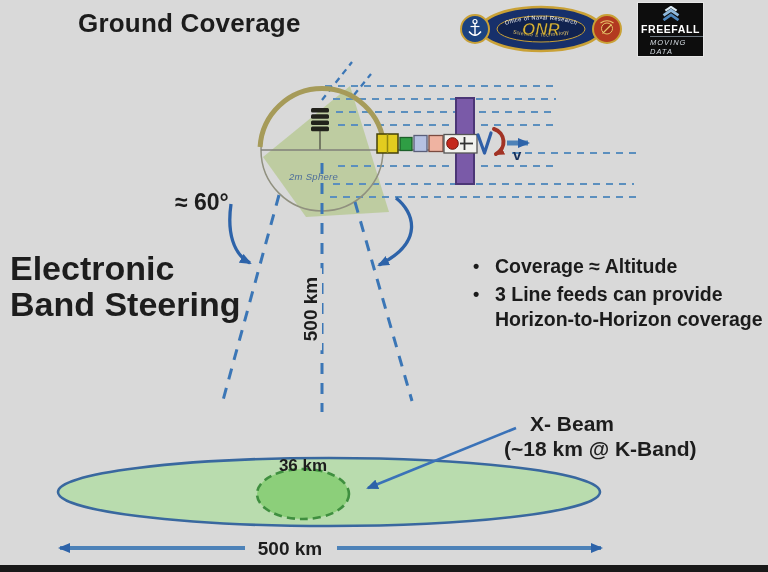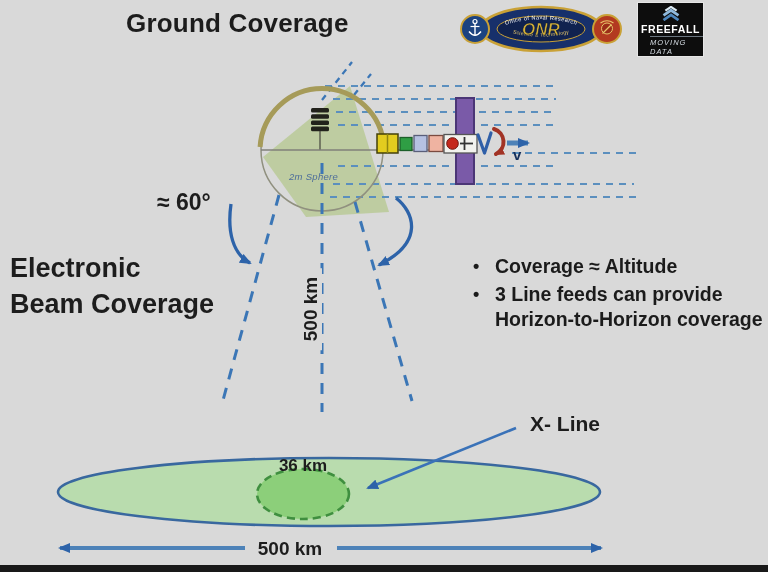--- a/index.html
+++ b/index.html
@@ -4,23 +4,23 @@
 <style>
   html,body{margin:0;padding:0;}
   body{width:768px;height:572px;overflow:hidden;background:#c9c9c9;}
   .slide{
     position:relative;width:768px;height:572px;
     background:#d9d9d9;
     font-family:"Liberation Sans","DejaVu Sans",sans-serif;
     color:#1d1d1d;overflow:hidden;
   }
   .abs{position:absolute;}
-  .title{left:78px;top:8px;font-size:26px;font-weight:bold;letter-spacing:0.2px;color:#1c1c1c;margin-left:48px;}
-  .angle{left:157px;top:189px;font-size:23px;font-weight:bold;}
-  .steer{left:10px;top:250px;font-size:27px;font-weight:bold;line-height:36px;}
+  .title{left:78px;top:8px;font-size:26px;font-weight:bold;letter-spacing:0.2px;color:#1c1c1c;}
+  .angle{left:175px;top:189px;font-size:23px;font-weight:bold;}
+  .steer{left:10px;top:250px;font-size:34px;font-weight:bold;line-height:36px;}
   ul.bullets{left:468px;top:254px;width:302px;margin:0;padding:0;list-style:none;
     font-size:19.5px;font-weight:bold;line-height:25px;color:#1b1b1b;}
   ul.bullets li{position:relative;padding-left:27px;margin-bottom:3px;}
   ul.bullets li::before{content:"\2022";position:absolute;left:5px;top:0;font-size:18px;}
   .altitude{left:311px;top:309px;transform:translate(-50%,-50%) rotate(-90deg);
     font-size:19px;font-weight:bold;background:#d9d9d9;padding:0 9px;white-space:nowrap;}
   .sphere-label{left:289px;top:171px;font-size:9.5px;color:#4d6d9a;letter-spacing:0.3px;font-style:italic;}
   .v-label{left:513px;top:146px;font-size:15px;font-weight:bold;color:#15305c;}
   .xband1{left:530px;top:412px;font-size:21px;font-weight:bold;white-space:nowrap;}
   .xband2{left:504px;top:437px;font-size:21px;font-weight:bold;white-space:nowrap;}
@@ -129,35 +129,36 @@
       <line x1="337" y1="548" x2="601" y2="548" marker-end="url(#ab)"></line>
     </g>
   </svg>
 
   <div class="abs title">Ground Coverage</div>
 
   <div class="abs angle">≈ 60°</div>
 
   <div class="abs steer">
     <div>Electronic</div>
-    <div>Beam Coverage</div>
+    <div>Band Steering</div>
   </div>
 
   <ul class="abs bullets">
     <li>Coverage ≈ Altitude</li>
     <li>3 Line feeds can provide Horizon-to-Horizon coverage</li>
   </ul>
 
   <div class="abs altitude">500 km</div>
 
   <div class="abs sphere-label">2m Sphere</div>
 
   <div class="abs v-label">v</div>
 
-  <div class="abs xband1">X- Line</div>
+  <div class="abs xband1">X- Beam</div>
+  <div class="abs xband2">(~18 km @ K-Band)</div>
 
   <div class="abs fp36">36 km</div>
   <div class="abs fpw">500 km</div>
 
   <svg class="abs onr-logo" viewBox="0 0 170 54">
     <defs>
       <path id="onrTopArc" d="M 36,31 A 48,17 0 0 1 130,31" fill="none"></path>
       <path id="onrBotArc" d="M 40,24 A 45,15 0 0 0 126,24" fill="none"></path>
     </defs>
     <ellipse cx="83" cy="27" rx="60" ry="22" fill="#17306b" stroke="#c9a136" stroke-width="2.6"></ellipse>

